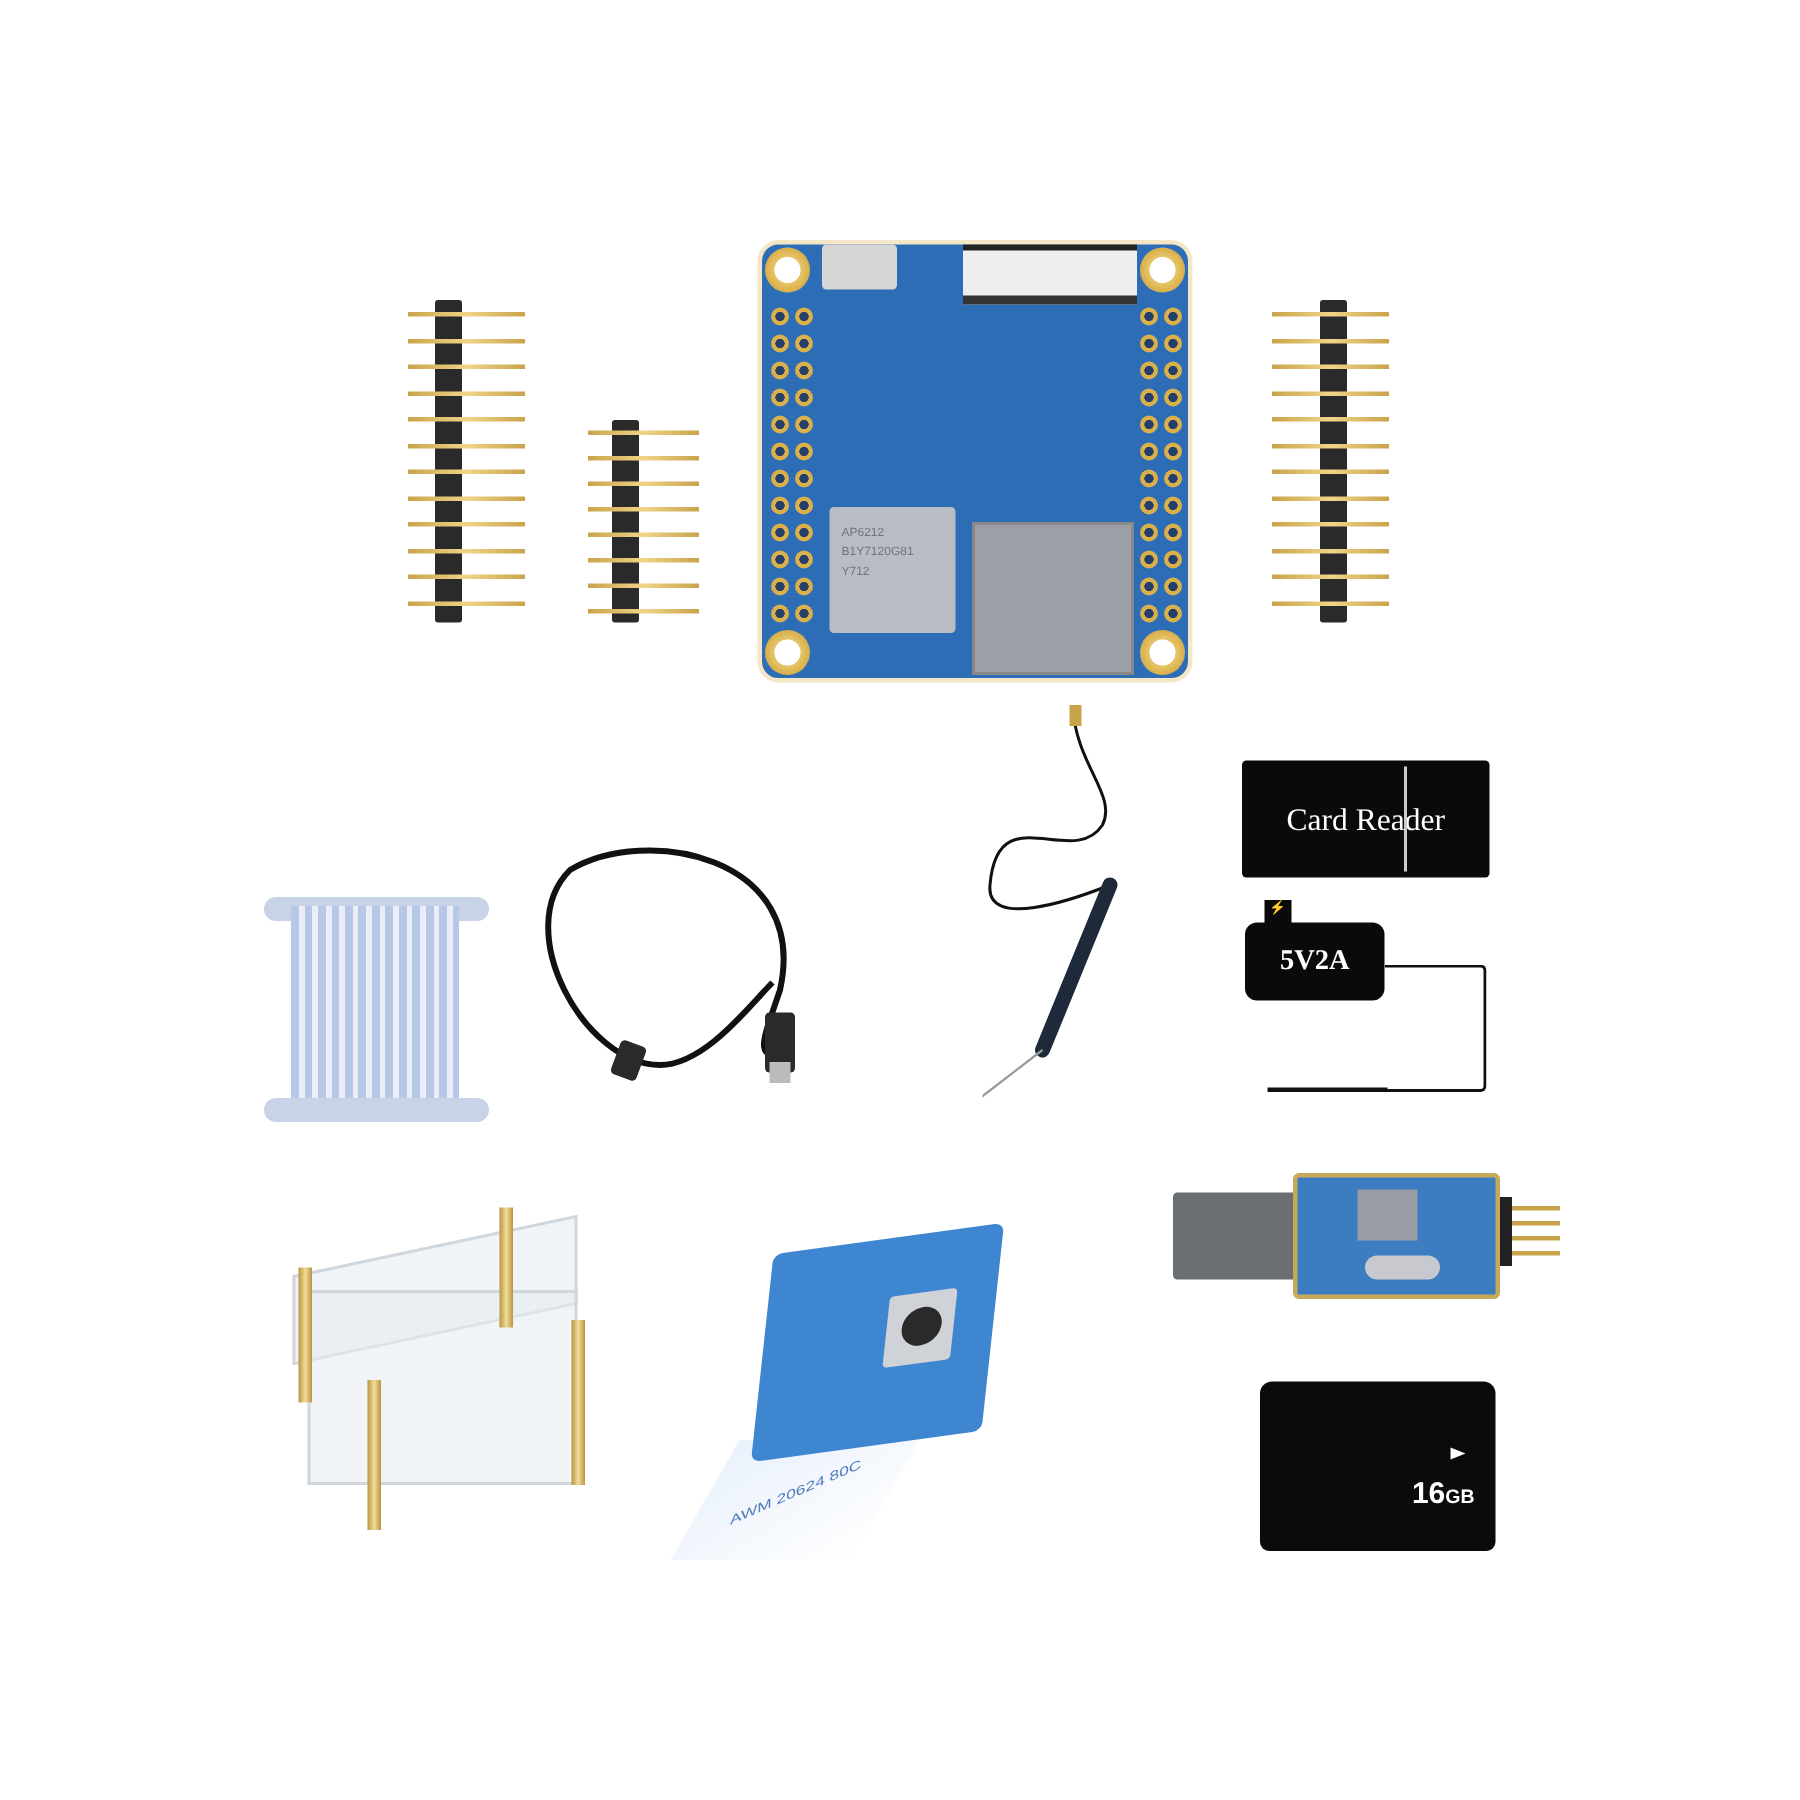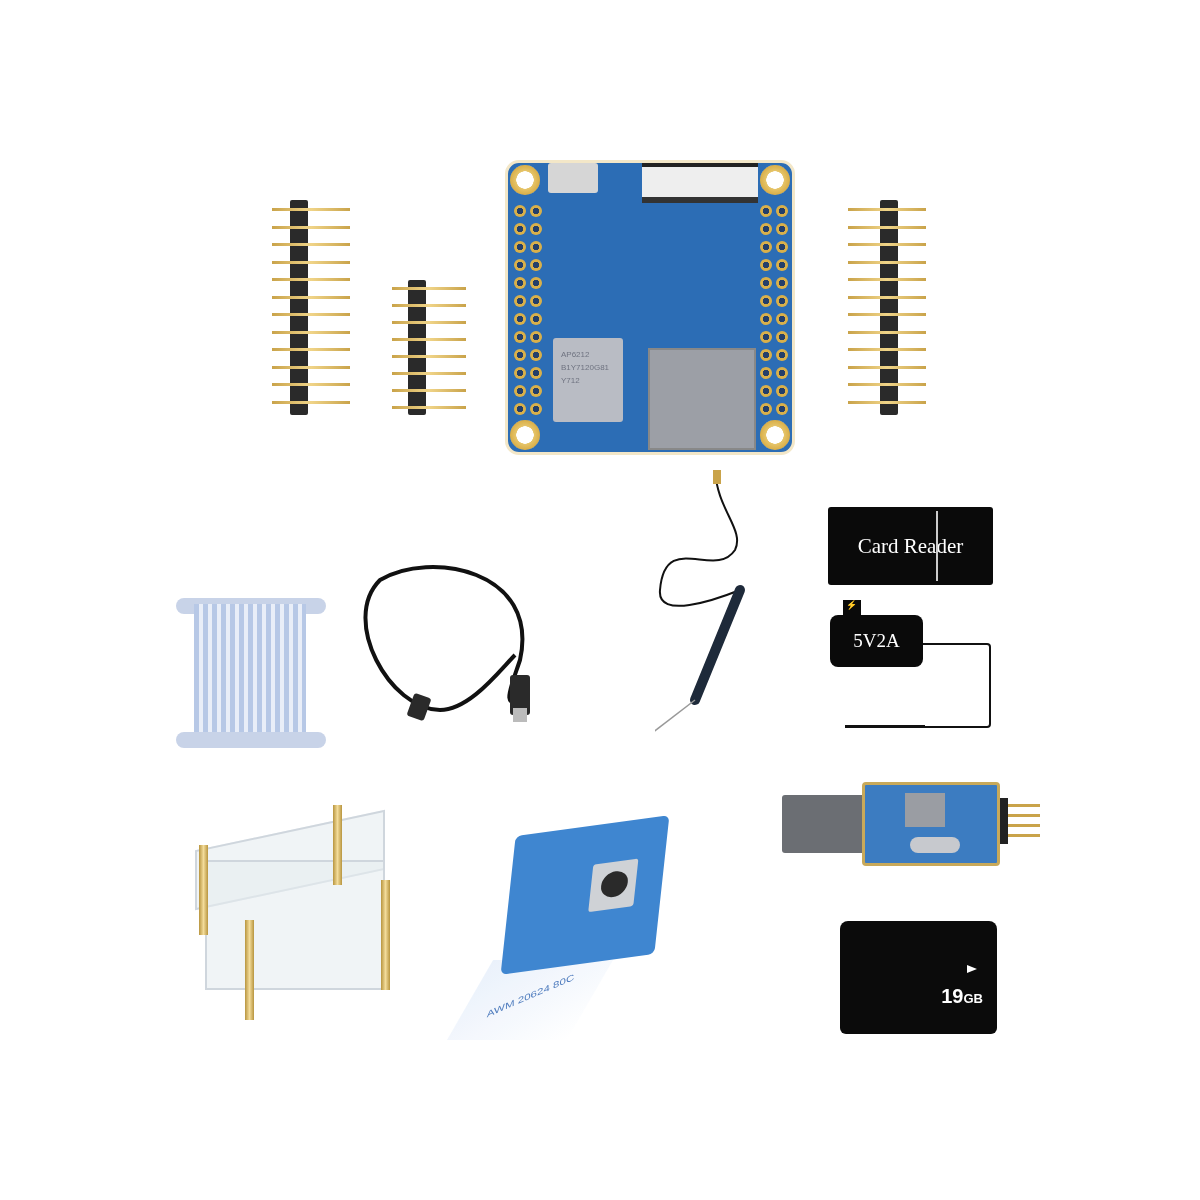--- a/index.html
+++ b/index.html
@@ -8,31 +8,31 @@
 
   
   .header { position: absolute; width: 18px; background: #2a2a2a; border-radius: 2px; }
   .pin { position: absolute; height: 3px; background: linear-gradient(90deg,#c9a34a,#f0d488,#c9a34a); }
 
   
   .board { left: 505px; top: 160px; width: 290px; height: 295px; background: #2c6db5; border-radius: 14px; border: 3px solid #f3e7c8; }
   .hole { position: absolute; width: 30px; height: 30px; border-radius: 50%; background: radial-gradient(circle, #fff 40%, #e6c56a 42%, #d9ae48 70%, #f3e7c8 72%); }
   .gpio { position: absolute; width: 12px; height: 12px; border-radius: 50%; background: radial-gradient(circle,#243f6a 35%,#d9b04a 38%); }
   .chip-ram { left: 40px; top: 80px; width: 92px; height: 84px; background: #3b3d44; border-radius: 3px; color: #9aa0aa; font-size: 8px; padding: 20px 6px; line-height: 13px; }
-  .chip-wifi { left: 45px; top: 175px; width: 70px; height: 84px; background: #b9bcc4; border-radius: 3px; color: #6f7380; font-size: 8px; padding: 10px 8px; line-height: 13px; }
+  .chip-wifi { left: 45px; top: 175px; width: 84px; height: 84px; background: #b9bcc4; border-radius: 3px; color: #6f7380; font-size: 8px; padding: 10px 8px; line-height: 13px; }
   .sd-slot { left: 140px; top: 185px; width: 108px; height: 102px; background: #9c9fa6; border: 2px solid #888; }
   .usb-port { left: 40px; top: 0px; width: 50px; height: 30px; background: #d6d6d6; border-radius: 3px; }
   .ffc-conn { left: 134px; top: 0px; width: 116px; height: 40px; background: #eee; border-bottom: 6px solid #333; border-top: 4px solid #222; }
 
   
   .card-reader { left: 828px; top: 507px; width: 165px; height: 78px; background: #0a0a0a; border-radius: 3px; color: #fff; font-family: "Liberation Serif", serif; font-size: 21px; display: flex; align-items: center; justify-content: center; }
   .card-reader .divider { position: absolute; left: 108px; top: 4px; width: 2px; height: 70px; background: #ccc; }
 
   
-  .charger { left: 830px; top: 615px; width: 93px; height: 52px; background: #0a0a0a; border-radius: 8px; color: #fff; font-family: "Liberation Serif", serif; font-size: 19px; display: flex; align-items: center; justify-content: center; }
+  .charger { left: 830px; top: 615px; width: 93px; height: 52px; background: #0a0a0a; border-radius: 8px; color: #fff; font-family: "Liberation Serif", serif; font-size: 19px; display: flex; align-items: center; justify-content: center; font-weight: bold; }
   .charger-plug { left: 843px; top: 600px; width: 18px; height: 18px; background: #0a0a0a; color: #fff; font-size: 9px; text-align: center; }
   .charger-cable { left: 923px; top: 643px; width: 68px; height: 85px; border: 2px solid #111; border-left: none; border-radius: 0 4px 4px 0; }
   .charger-tip { left: 845px; top: 725px; width: 80px; height: 3px; background: #111; }
 
   
   .microsd { left: 840px; top: 921px; width: 157px; height: 113px; background: #0b0b0b; border-radius: 8px 8px 6px 6px; color: #fff; font-size: 20px; font-weight: bold; }
   .microsd .label { position: absolute; right: 14px; bottom: 26px; }
   .microsd .label small { font-size: 13px; }
   .microsd .arrow { position: absolute; right: 20px; top: 44px; width: 0; height: 0; border-left: 10px solid #fff; border-top: 4px solid transparent; border-bottom: 4px solid transparent; }
 
@@ -200,21 +200,21 @@
 </div>
 <div class="abs camera">
   <div class="module">
     <div class="lens"></div>
   </div>
 </div>
 
 <div class="abs microsd">
   <div class="arrow"></div>
   <div class="label">
-    <span>19</span><small>GB</small>
+    <span>16</span><small>GB</small>
   </div>
 </div>
 
 <div class="pin" style="left: 272px; top: 208px; width: 78px;"></div>
 <div class="pin" style="left: 272px; top: 225.5px; width: 78px;"></div>
 <div class="pin" style="left: 272px; top: 243px; width: 78px;"></div>
 <div class="pin" style="left: 272px; top: 260.5px; width: 78px;"></div>
 <div class="pin" style="left: 272px; top: 278px; width: 78px;"></div>
 <div class="pin" style="left: 272px; top: 295.5px; width: 78px;"></div>
 <div class="pin" style="left: 272px; top: 313px; width: 78px;"></div>

